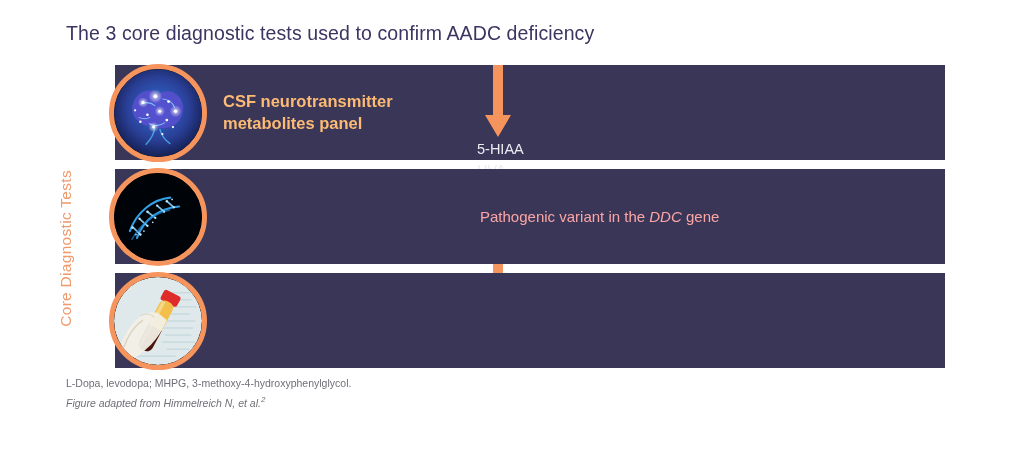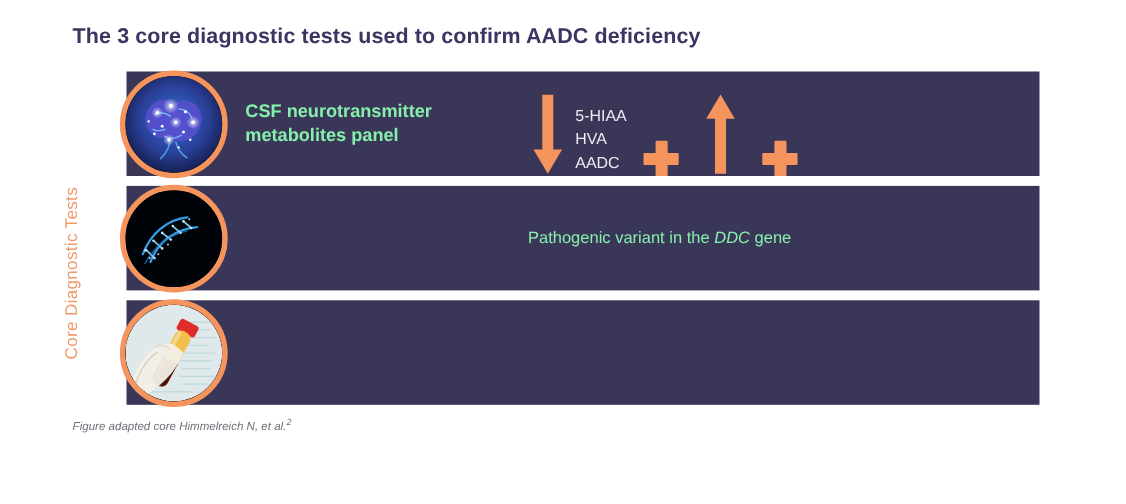--- a/index.html
+++ b/index.html
@@ -14,21 +14,21 @@
     overflow: hidden;
     position: relative;
   }
 
   
   .page-title {
     position: absolute;
     left: 66px;
     top: 22px;
     font-size: 19.5px;
-    font-weight: bold;
+    font-weight: normal;
     color: #3b3562;
     letter-spacing: 0.1px;
     white-space: nowrap;
   }
 
   
   .vertical-label {
     position: absolute;
     left: 57px;
     top: 170px;
@@ -79,44 +79,45 @@
     overflow: hidden;
   }
   .medallion svg { display: block; width: 100%; height: 100%; }
 
   
   .row-heading {
     position: absolute;
     left: 108px;
     font-size: 16.5px;
     font-weight: bold;
-    color: #86efac;
+    color: #fdba74;
     line-height: 1.28;
     max-width: 230px;
   }
 
   
   .row-desc {
     position: absolute;
     left: 365px;
     font-size: 15px;
-    color: #86efac;
+    color: #fca5a5;
     line-height: 1.3;
   }
   .row-desc i { font-style: italic; }
 
   
   .cluster {
     position: absolute;
     left: 360px;
     top: 0;
     height: 95px;
     display: flex;
-    align-items: flex-end;
+    align-items: flex-start;
     gap: 0;
+    flex-direction: column;
   }
   .arrow-box {
     width: 46px;
     display: flex;
     justify-content: center;
     align-items: center;
   }
   .arrow svg { display: block; }
   .metab-list {
     font-size: 14.5px;
@@ -321,14 +322,15 @@
         </svg>
       </div>
     </div>
 
 
   </div>
 
 </div>
 
 <div class="footnotes">
-  <div class="footnote-credit"><span>Figure adapted core Himmelreich N, et al.</span><sup>2</sup></div>
+  <div>L-Dopa, levodopa; MHPG, 3-methoxy-4-hydroxyphenylglycol.</div>
+  <div class="footnote-credit"><span>Figure adapted from Himmelreich N, et al.</span><sup>2</sup></div>
 </div>
 
 </body></html>

